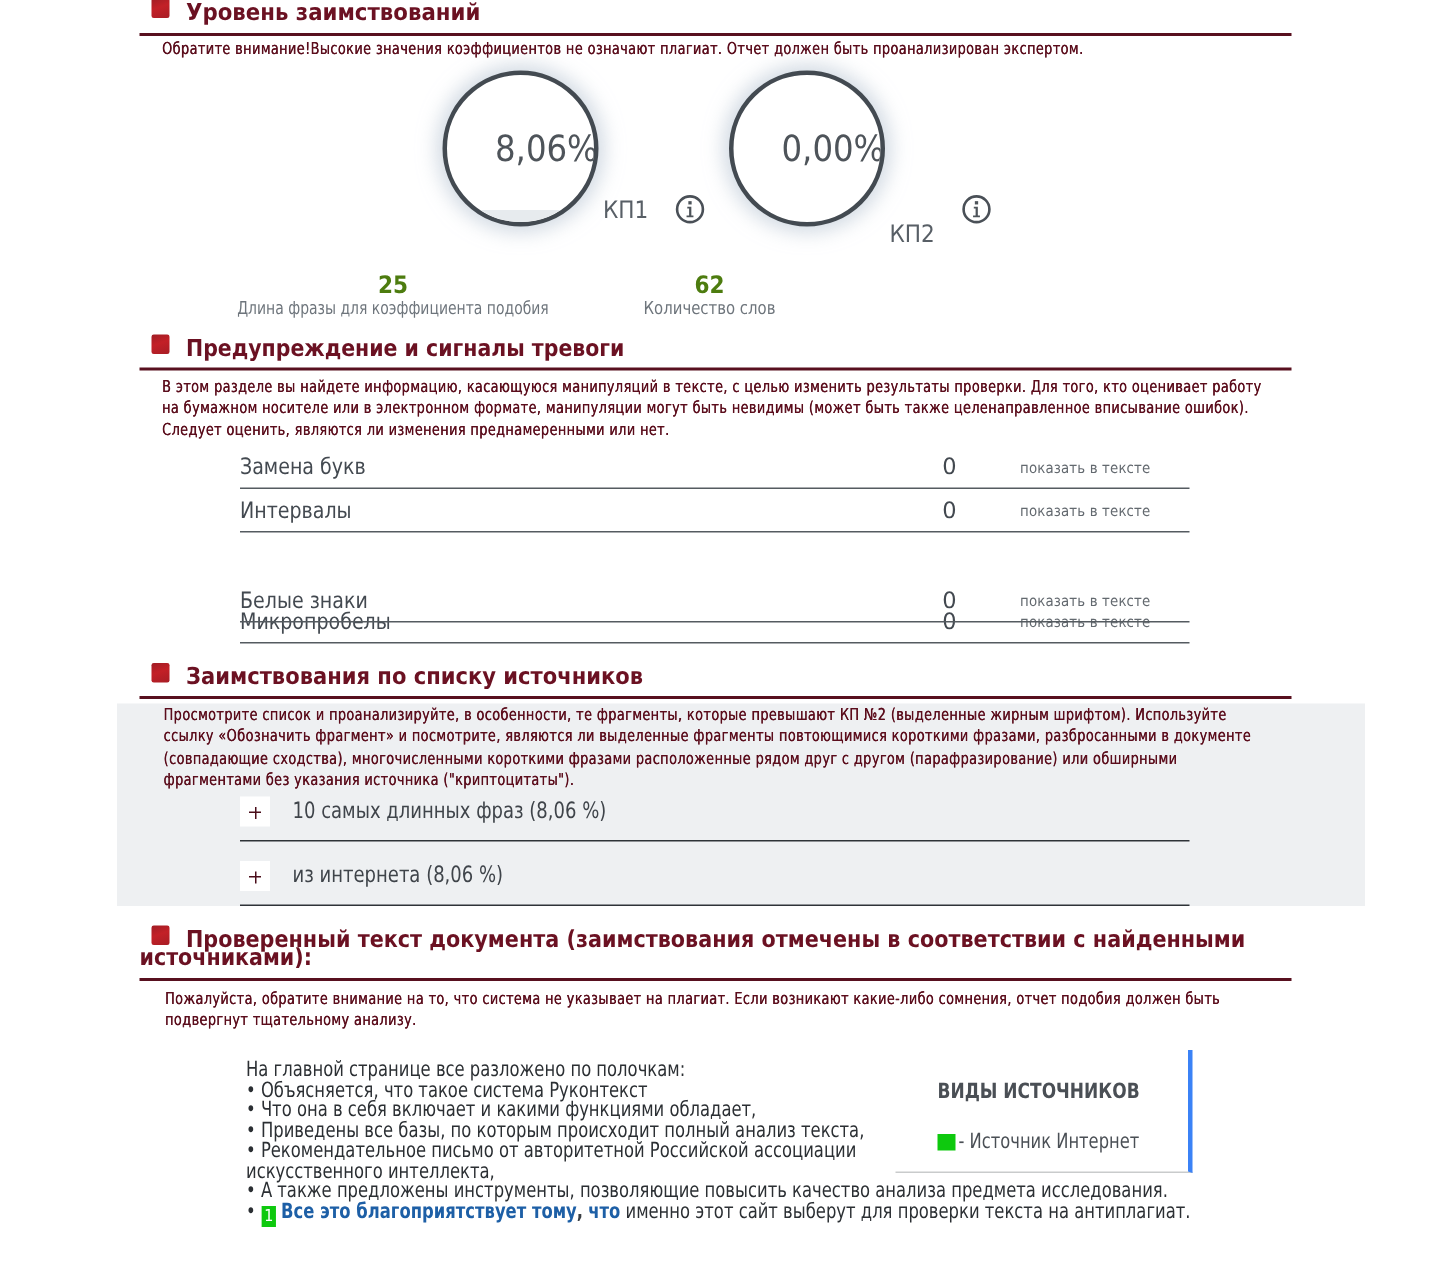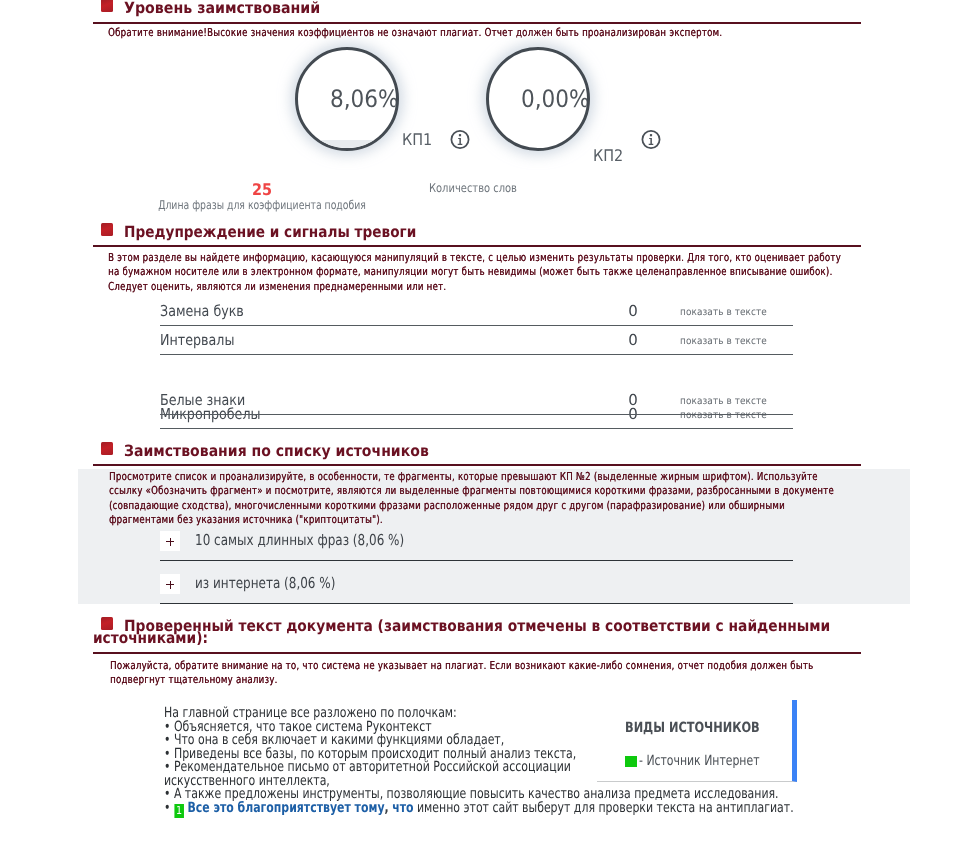--- a/index.html
+++ b/index.html
@@ -33,21 +33,21 @@
         box-shadow:0 0 13px 4px rgba(183,196,210,.62);}
   .circ .fill{position:absolute;left:0;right:0;bottom:0;background:#e7ebee;}
   .circ .val{position:absolute;left:0;right:0;top:37px;
         text-align:center;font-size:24px;line-height:24px;color:#4e545a;
         font-family:"DejaVu Sans Condensed","DejaVu Sans",sans-serif;margin-left:32px;}
   .kp-label{position:absolute;font-size:16px;color:#585f66;white-space:nowrap;}
   .info-ico{position:absolute;width:20px;height:21px;}
 
   
   .stat{position:absolute;text-align:center;}
-  .stat .num{font-size:16px;font-weight:bold;color:#ef4444;line-height:17px;
+  .stat .num{font-size:16px;font-weight:bold;color:#4d7c0f;line-height:17px;
              white-space:nowrap;}
   .stat .cap{font-size:12px;color:#6e757c;line-height:14px;white-space:nowrap;
              transform-origin:50% 0;}
 
   
   .trow{position:absolute;border-bottom:1px solid #555b60;}
   .trow .lbl{position:absolute;left:0;top:1px;font-size:15px;color:#434950;
              white-space:nowrap;transform-origin:0 0;transform:scaleX(0.94);}
   .trow .val{position:absolute;top:1px;font-size:15px;color:#434950;text-align:center;
              font-family:"DejaVu Sans",sans-serif;}
@@ -72,21 +72,21 @@
        transform:scaleX(0.868);}
   .doc div{white-space:nowrap;}
   .hl-num{display:inline-block;background:#0ec90e;color:#fff;font-size:11px;
           font-weight:normal;width:11px;text-align:center;height:13.5px;
           line-height:13.5px;vertical-align:-2.5px;margin-left:0.5px;
           font-family:"DejaVu Sans",sans-serif;}
   .blue{color:#1d5fa6;font-weight:bold;}
   .hl-comma{color:#3a3f44;font-weight:bold;}
 
   .legend{position:absolute;background:#fff;
-          border-right:5px solid #3b82f6;border-bottom:1px solid #c9cbcc;}
+          border-right:3px solid #3b82f6;border-bottom:1px solid #c9cbcc;}
   .legend .ttl{position:absolute;font-size:14px;font-weight:bold;color:#4a4f55;
                white-space:nowrap;transform-origin:0 0;transform:scaleX(0.9);}
   .legend .sw{position:absolute;width:12px;height:11px;background:#0ec90e;}
   .legend .txt{position:absolute;font-size:14px;color:#4a4f55;white-space:nowrap;
                transform-origin:0 0;transform:scaleX(0.864);}
 </style>
 </head>
 <body>
 
 <div class="page">
@@ -123,20 +123,21 @@
       <rect x="8.9" y="4.6" width="2.2" height="2.2" fill="#4e545a"></rect>
       <path d="M8.2 8.4 L10.9 8.4 L10.9 14.2 L12.3 14.2 L12.3 15.4 L7.7 15.4 L7.7 14.2 L9.4 14.2 L9.4 9.5 L8.2 9.5 Z" fill="#4e545a"></path>
     </svg>
   </div>
 
   <div class="stat" style="left:82px;top:181px;width:360px;">
     <div class="num">25</div>
     <div class="cap" style="transform:scaleX(0.862)">Длина фразы для коэффициента подобия</div>
   </div>
   <div class="stat" style="left:293px;top:181px;width:360px;">
+    <div class="num">62</div>
     <div class="cap" style="transform:scaleX(0.92)">Количество слов</div>
   </div>
 
   <div class="sec-head" style="left:101px;top:221px;">
     <span class="bullet"></span>
       <span class="sec-title" style="transform:scaleX(0.979)">Предупреждение и сигналы тревоги</span>
   </div>
   <div class="rule" style="left:93px;top:245px;width:768px;"></div>
 
   <div class="note-block" style="left:108px;top:251px;">

